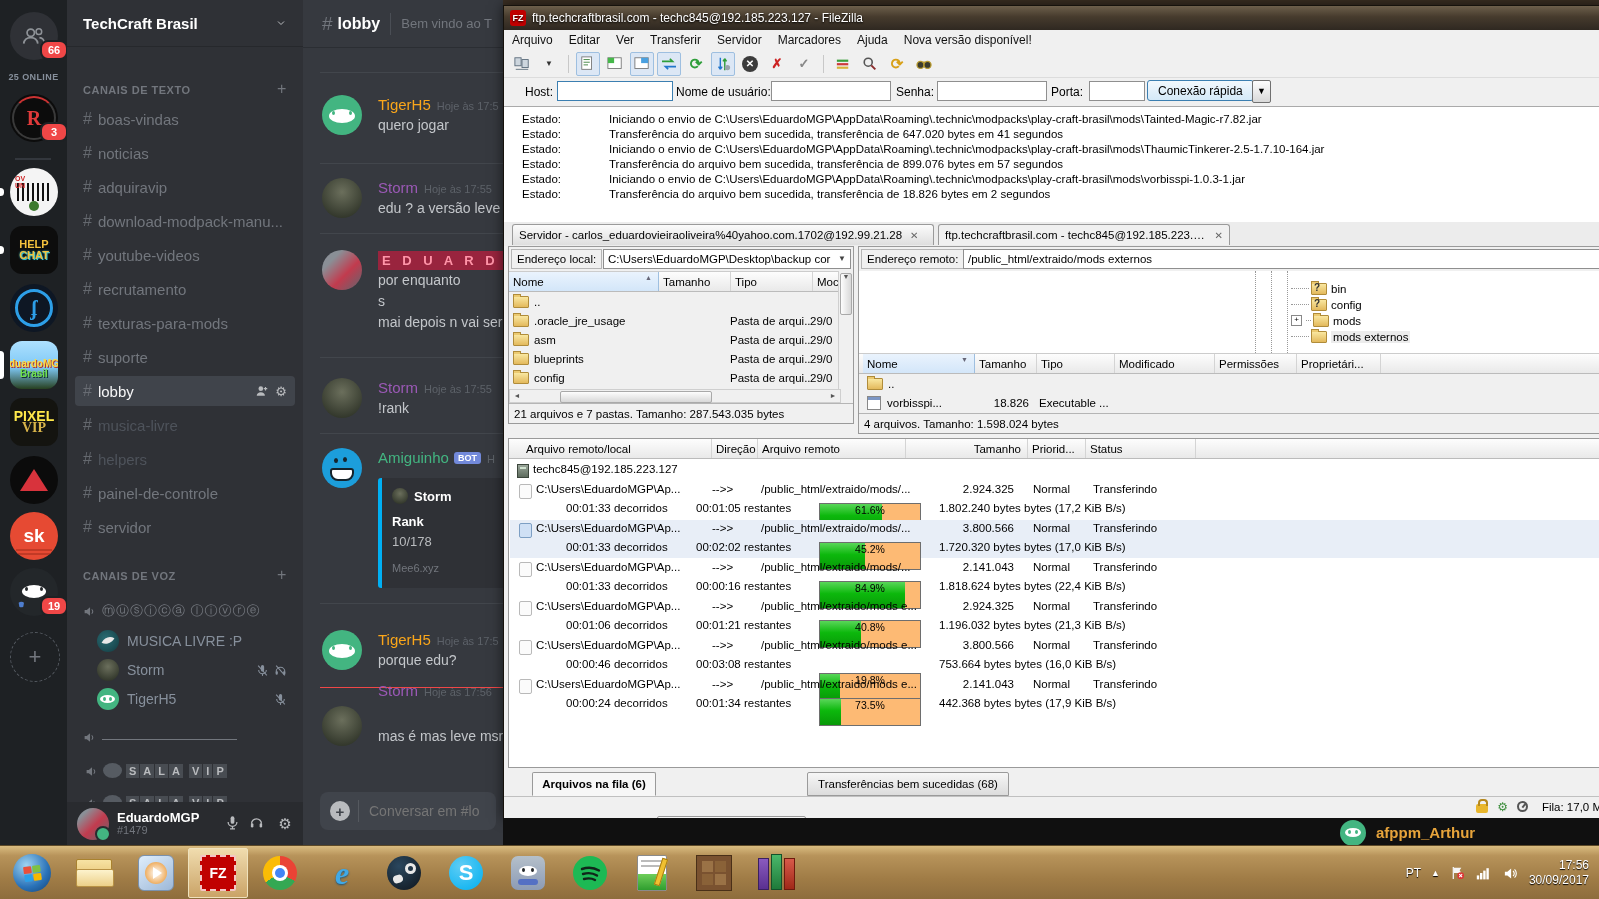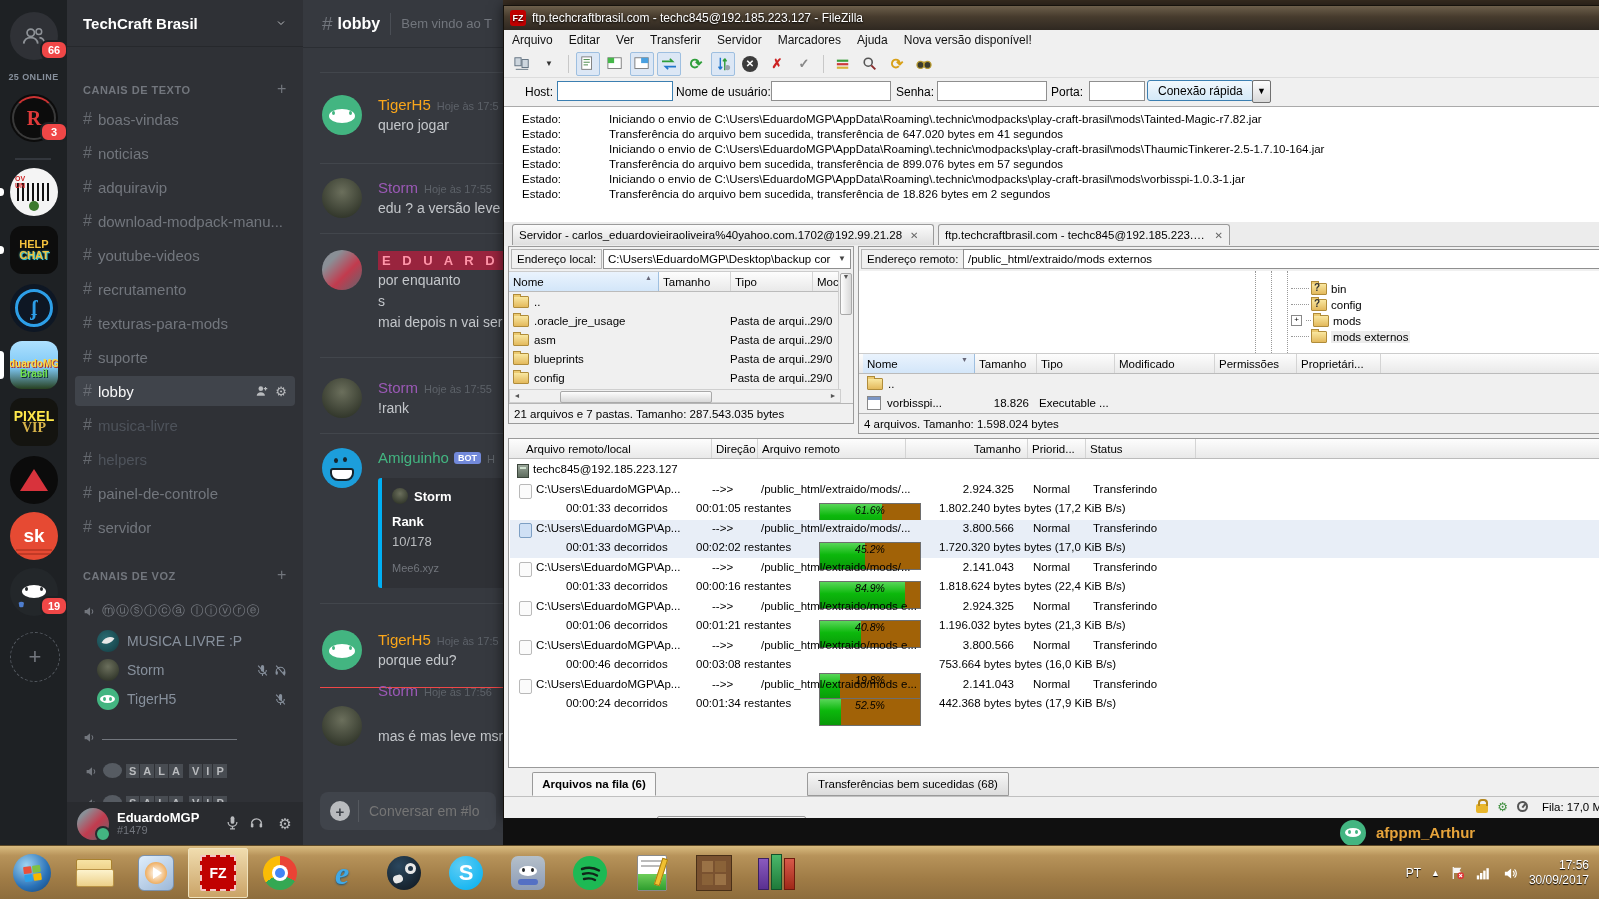--- a/index.html
+++ b/index.html
@@ -123,21 +123,21 @@
               font-size:11.5px;display:flex;align-items:center;padding-left:5px;box-sizing:border-box;}
   .hscroll{position:absolute;height:14px;background:#f0f0f0;border:1px solid #cfcfcf;box-sizing:border-box;}
   .hthumb{position:absolute;top:1px;height:10px;background:linear-gradient(#fdfdfd,#d8d8d8);border:1px solid #a9a9a9;border-radius:2px;}
   .sarrow{position:absolute;top:0;width:14px;height:12px;text-align:center;font-size:7px;line-height:12px;color:#555;}
   .vscroll{position:absolute;width:14px;background:#f0f0f0;border-left:1px solid #cfcfcf;}
   .vthumb{position:absolute;left:1px;width:10px;background:linear-gradient(90deg,#fdfdfd,#d8d8d8);border:1px solid #a9a9a9;border-radius:2px;}
   
   #fz-queue{position:absolute;left:4px;top:432px;width:1094px;height:330px;background:#fff;border:1px solid #9a9a9a;box-sizing:border-box;}
   .qcell{position:absolute;font-size:11.5px;white-space:nowrap;}
   .qsize{text-align:right;width:120px;}
-  .pbar{position:absolute;width:102px;height:28px;border:1px solid #6e6e6e;background:#a16207;box-sizing:border-box;font-style:italic;}
+  .pbar{position:absolute;width:102px;height:28px;border:1px solid #6e6e6e;background:#fdba74;box-sizing:border-box;}
   .pfill{position:absolute;left:0;top:0;bottom:0;background:linear-gradient(180deg,#59d659,#0cb80c 45%,#089908);}
   .plbl{position:absolute;width:100%;text-align:center;font-size:10.5px;line-height:13px;}
   .qcheck{position:absolute;width:11px;height:13px;background:#fbfbfb;border:1px solid #b9b9b9;border-radius:2px;}
   .qrow-sel{position:absolute;left:1px;width:1091px;height:38px;background:#e8eef7;}
   .srvicon{position:absolute;width:10px;height:12px;background:linear-gradient(#9aa69a,#5d6b5d);border:1px solid #3c463c;}
   .srvicon::after{content:"";position:absolute;left:2px;top:2px;width:6px;height:2px;background:#cfe2cf;}
   
   .btab{position:absolute;top:766px;height:22px;border:1px solid #9a9a9a;background:linear-gradient(#f6f6f6,#dcdcdc);
         font-size:11.5px;display:flex;align-items:center;justify-content:center;border-radius:2px 2px 0 0;cursor:pointer;}
   .btab.active{background:#f7f7f7;font-weight:bold;border-bottom:1px solid #f7f7f7;}
@@ -856,21 +856,21 @@
         <span class="qcell" style="left:27px;top:239px;">C:\Users\EduardoMGP\Ap...</span>
         <span class="qcell" style="left:203px;top:239px;">--&gt;&gt;</span>
         <span class="qcell" style="left:252px;top:239px;">/public_html/extraido/mods e...</span>
         <span class="qcell qsize" style="left:385px;top:239px;">2.141.043</span>
         <span class="qcell" style="left:524px;top:239px;">Normal</span>
         <span class="qcell" style="left:584px;top:239px;">Transferindo</span>
         <span class="qcell" style="left:57px;top:258px;">00:00:24 decorridos</span>
         <span class="qcell" style="left:187px;top:258px;">00:01:34 restantes</span>
         <span class="pbar" style="left:310px;top:259px;">
           <span class="pfill" style="width:20.6%;"></span>
-          <span class="plbl">52.5%</span>
+          <span class="plbl">73.5%</span>
         </span>
         <span class="qcell" style="left:430px;top:258px;">442.368 bytes bytes (17,9 KiB B/s)</span>
       </div>
     </div>
 
   <div id="btabs"></div>
   <div id="fz-status">
     <div class="lockicon" style="right:116px;"></div>
     <div class="gearicon" style="right:96px;">⚙</div>
     <div class="speedicon" style="right:76px;"></div>

